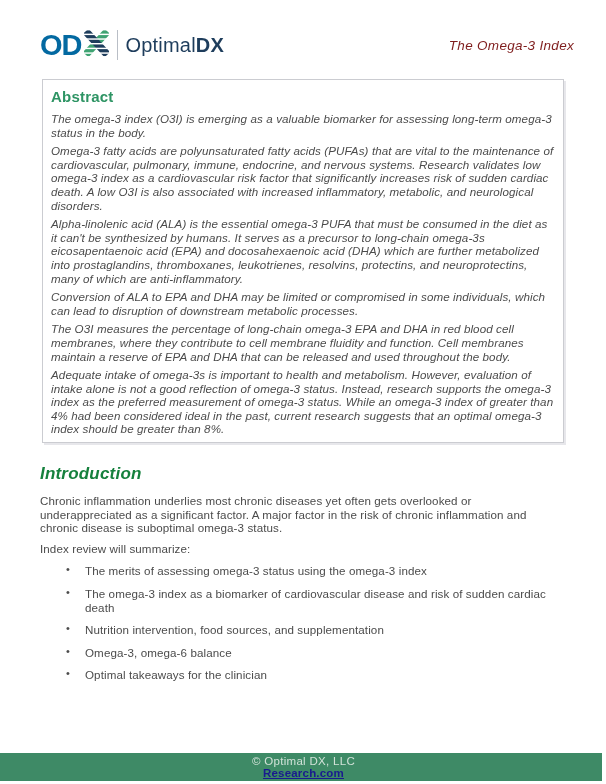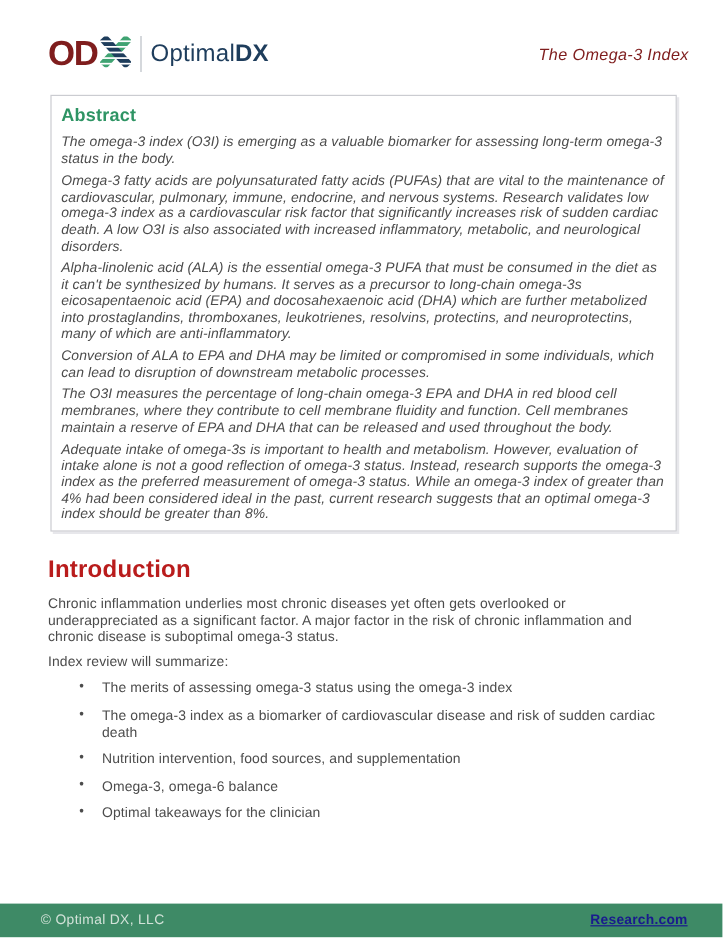--- a/index.html
+++ b/index.html
@@ -19,21 +19,21 @@
     justify-content: space-between;
     align-items: center;
     padding: 26px 32px 0 40px;
     height: 64px;
   }
   .logo { display: flex; align-items: center; }
   .logo-od {
     font-size: 29px;
     font-weight: bold;
     letter-spacing: -1px;
-    color: #7f1d1d;
+    color: #0369a1;
     line-height: 1;
   }
   .logo-x { margin-left: 1px; display: block; }
   .logo-sep {
     width: 1px;
     height: 30px;
     background: #b9bec6;
     margin: 0 8px 0 7px;
   }
   .logo-brand {
@@ -71,25 +71,26 @@
     line-height: 13.6px;
     letter-spacing: 0.1px;
     color: #4b4b4b;
   }
   .abstract-box p { margin: 0 0 5px 0; font-style: italic; }
   .abstract-box p:last-child { margin-bottom: 0; }
 
   
   .intro-section { margin: 21px 40px 0 40px; }
   .intro-heading {
-    font-size: 20px;
+    font-size: 17px;
     font-weight: bold;
-    color: #b91c1c;
+    color: #15803d;
     letter-spacing: 0.2px;
     margin: 0 0 10px 0;
+    font-style: italic;
   }
   .intro-section p { margin: 0 0 7px 0; }
   .intro-section .list-lead { margin: 0 0 9px 0; }
   .bullet-list { list-style: none; margin: 0; padding: 0 0 0 26px; }
   .bullet-list li {
     position: relative;
     padding-left: 19px;
     margin-bottom: 9px;
   }
   .bullet-list li::before {
@@ -103,23 +104,24 @@
 
   
   .footer {
     position: absolute;
     left: 0;
     right: 4px;
     bottom: 3px;
     height: 28px;
     background: #3e8a66;
     display: flex;
-    justify-content: space-between;
+    justify-content: center;
     align-items: center;
     padding: 0 29px 0 34px;
+    flex-direction: column;
   }
   .copyright {
     color: #d2e2d8;
     font-size: 11.5px;
     letter-spacing: 0.3px;
   }
   .footer-link {
     color: #191a8e;
     font-size: 11.5px;
     font-weight: bold;

